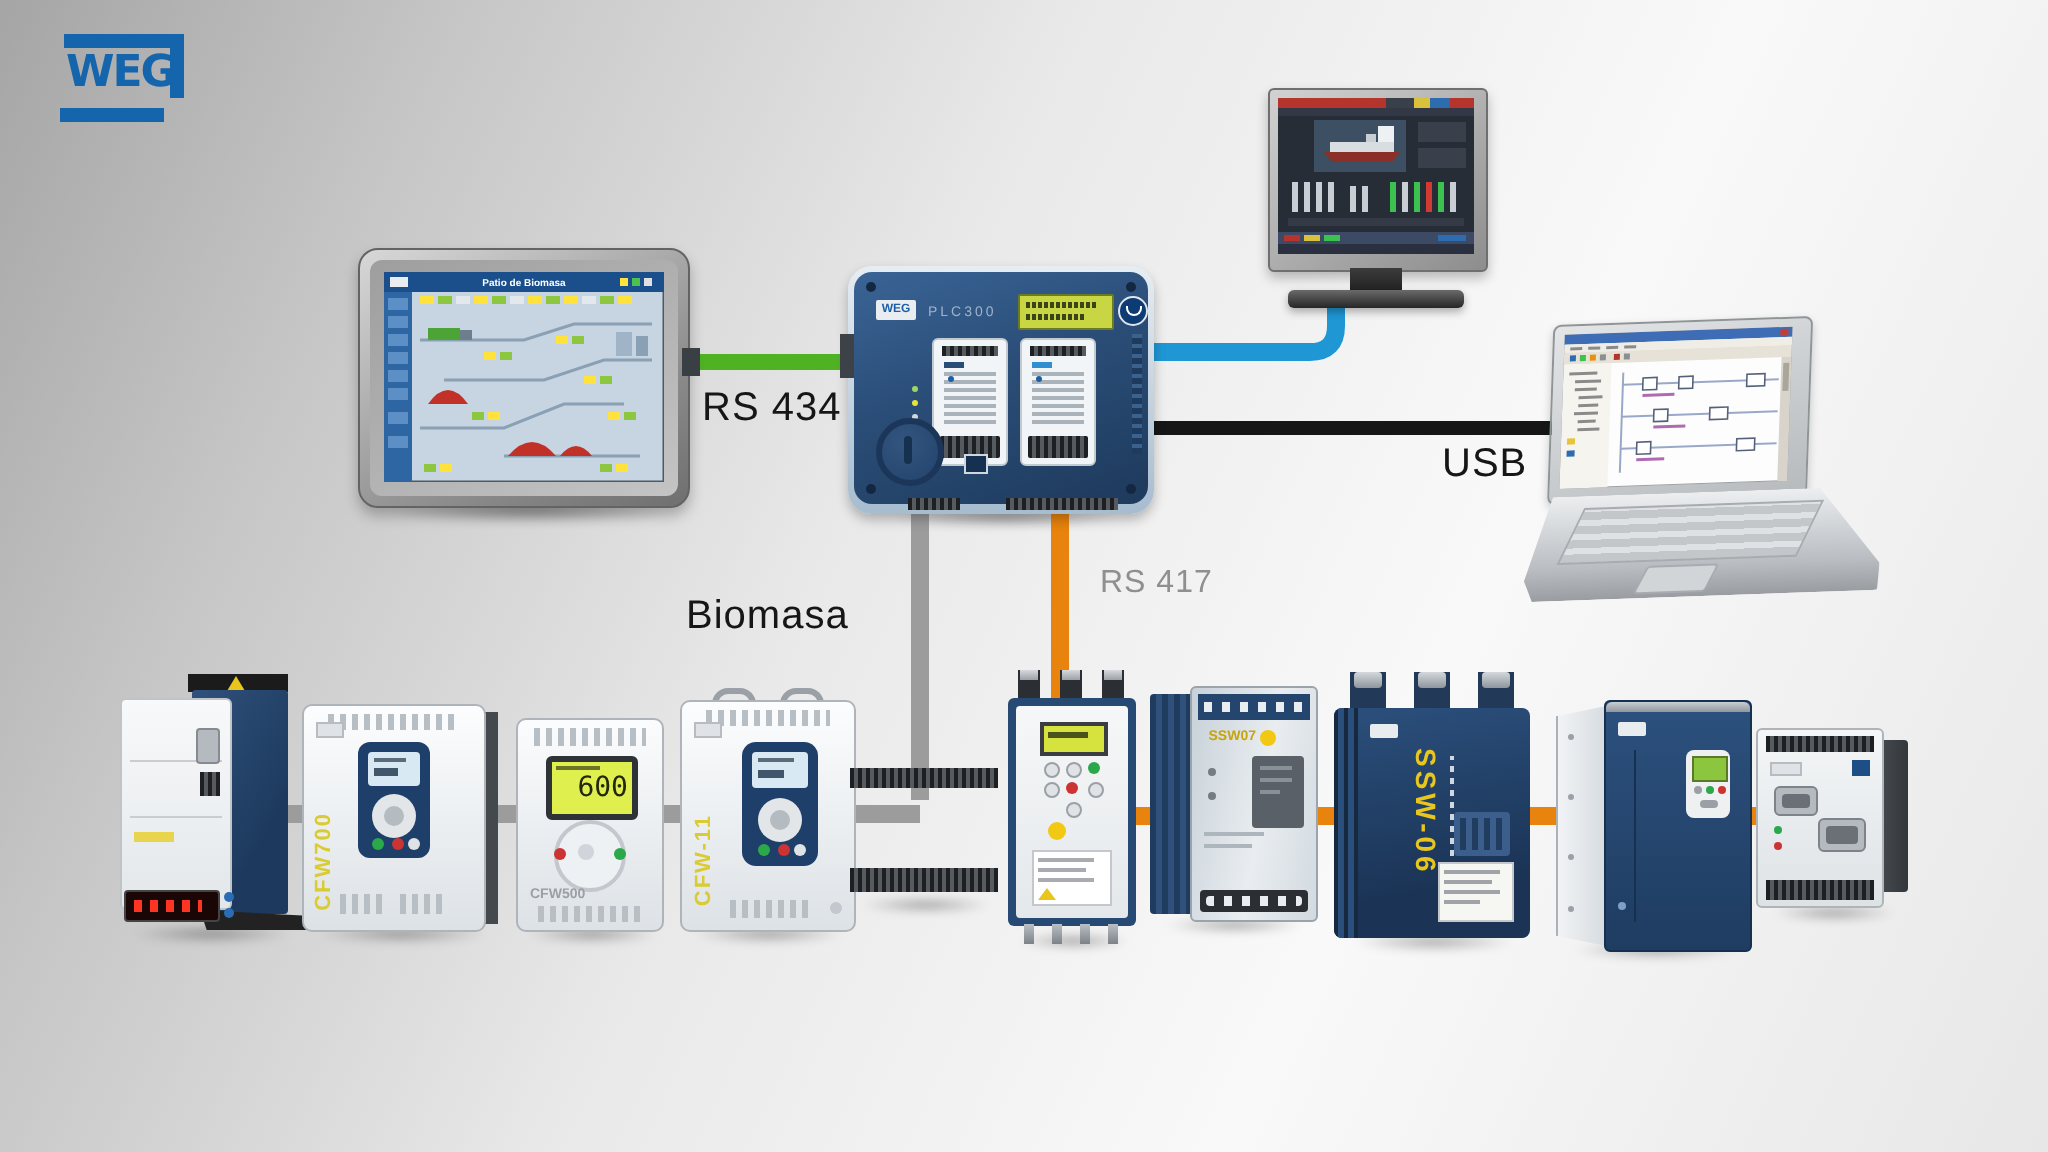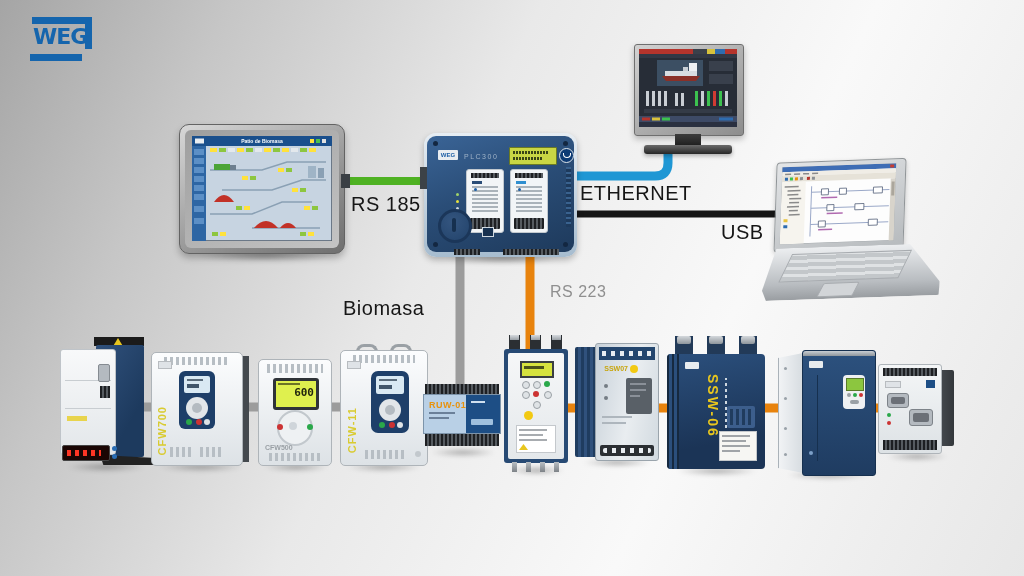--- a/index.html
+++ b/index.html
@@ -32,25 +32,24 @@
   <svg class="abs" style="left:0;top:0;z-index:2;" width="1024" height="576" viewBox="0 0 1024 576">
     <path d="M344,181 H428" stroke="#4fb223" stroke-width="8" fill="none"></path>
     <path d="M576,176 H655 Q668,176 668,163 V148" stroke="#1f97d4" stroke-width="9" fill="none"></path>
     <path d="M576,214 H792" stroke="#161616" stroke-width="7" fill="none"></path>
     <path d="M460,250 V400" stroke="#9c9c9c" stroke-width="9" fill="none"></path>
     <path d="M66,407 H460" stroke="#9c9c9c" stroke-width="9" fill="none"></path>
     <path d="M530,250 V365" stroke="#e8830d" stroke-width="9" fill="none"></path>
     <path d="M530,408 H900" stroke="#e8830d" stroke-width="9" fill="none"></path>
   </svg>
 
-  <div class="lbl" style="left:351px;top:193px;">RS 185</div>
-  <div class="lbl" style="left:580px;top:182px;">ETHERNET</div>
+  <div class="lbl" style="left:351px;top:193px;">RS 434</div>
   <div class="lbl" style="left:721px;top:221px;">USB</div>
   <div class="lbl" style="left:343px;top:297px;">Biomasa</div>
-  <div class="lbl" style="left:550px;top:283px;font-size:16px;color:#8f8f8f;">RS 223</div>
+  <div class="lbl" style="left:550px;top:283px;font-size:16px;color:#8f8f8f;">RS 417</div>
 
   <div class="shad" style="left:195px;top:248px;width:140px;height:14px;"></div>
   <div class="dev" style="left:179px;top:124px;width:166px;height:130px;">
     <div class="abs" style="left:0;top:0;right:0;bottom:0;border-radius:10px;background:linear-gradient(150deg,#d8d8d8,#8a8a8a 70%,#6f6f6f);border:1px solid #636363;box-shadow:0 4px 7px rgba(0,0,0,.25);"></div>
     <div class="abs" style="left:6px;top:6px;right:6px;bottom:6px;border-radius:6px;background:linear-gradient(150deg,#9e9e9e,#c4c4c4);"></div>
     <div class="abs" style="right:-5px;top:50px;width:9px;height:14px;background:#3a3f44;"></div>
     <svg class="abs" style="left:13px;top:12px;" width="140" height="105" viewBox="0 0 140 105">
       <rect x="0" y="0" width="140" height="105" fill="#c7d4e1" stroke="#4c5a68" stroke-width="1.5"></rect>
       <rect x="0" y="0" width="140" height="10" fill="#1a4f8c"></rect>
       <rect x="3" y="2.5" width="9" height="5" fill="#e9edf1"></rect>
@@ -319,21 +318,21 @@
       <div class="abs" class2="vtext" style="left:4px;bottom:10px;writing-mode:vertical-rl;transform:rotate(180deg);color:#d9cb30;font-weight:bold;font-size:11px;letter-spacing:1px;">CFW700</div>
     </div>
   </div>
 
   <div class="shad" style="left:263px;top:462px;width:66px;height:10px;"></div>
   <div class="dev" style="left:258px;top:359px;width:74px;height:107px;">
     <div class="abs" style="left:0;top:0;right:0;bottom:0;background:linear-gradient(180deg,#fbfcfd,#dde2e6);border:1px solid #aeb4b9;border-radius:5px;">
       <div class="abs vents-v" style="left:8px;top:4px;right:8px;height:9px;"></div>
       <div class="abs" style="left:14px;top:18px;width:40px;height:26px;background:#dff04e;border:3px solid #2f3338;border-radius:3px;">
         <div class="abs" style="left:2px;top:2px;width:22px;height:2px;background:#6b7426;"></div>
-        <div class="abs" style="right:2px;top:5px;font-family:'DejaVu Sans Mono',monospace;font-size:11px;font-weight:bold;color:#23270e;">600</div>
+        <div class="abs" style="right:2px;top:5px;font-family:'DejaVu Sans Mono',monospace;font-size:14px;font-weight:normal;color:#23270e;">600</div>
       </div>
       <div class="abs" style="left:18px;top:50px;width:32px;height:32px;border-radius:50%;background:#eef1f3;border:2px solid #c2c8cd;">
         <div class="abs" style="left:10px;top:10px;width:8px;height:8px;border-radius:50%;background:#cfd5da;"></div>
         <div class="abs" style="right:-2px;top:12px;width:6px;height:6px;border-radius:50%;background:#2aa84a;"></div>
         <div class="abs" style="left:-2px;top:12px;width:6px;height:6px;border-radius:50%;background:#cc3333;"></div>
       </div>
       <div class="abs" style="left:6px;bottom:14px;color:#9aa0a5;font-size:7px;font-weight:bold;">CFW500</div>
       <div class="abs vents-v" style="left:10px;bottom:4px;right:10px;height:8px;"></div>
     </div>
   </div>
@@ -359,29 +358,20 @@
       </div>
       <div class="abs" style="left:5px;bottom:12px;writing-mode:vertical-rl;transform:rotate(180deg);color:#d9cb30;font-weight:bold;font-size:11px;letter-spacing:1px;">CFW-11</div>
       <div class="abs vents-v" style="left:24px;bottom:6px;width:40px;height:9px;"></div>
       <div class="abs" style="left:74px;bottom:8px;width:6px;height:6px;border-radius:50%;background:#c2c8cd;"></div>
     </div>
   </div>
 
   <div class="shad" style="left:430px;top:448px;width:66px;height:9px;"></div>
   <div class="dev" style="left:423px;top:384px;width:78px;height:64px;">
     <div class="abs pins" style="left:2px;top:0;right:2px;height:10px;"></div>
-    <div class="abs" style="left:0;top:10px;right:0;height:38px;background:#b9d0e6;border:1px solid #7d94aa;display:flex;">
-      <div class="abs" style="left:5px;top:5px;color:#e8920c;font-weight:bold;font-size:9px;letter-spacing:.5px;">RUW-01</div>
-      <div class="abs" style="left:5px;top:17px;width:26px;height:2px;background:#6b8099;"></div>
-      <div class="abs" style="left:5px;top:22px;width:20px;height:2px;background:#6b8099;"></div>
-      <div class="abs" style="right:0;top:0;width:34px;height:100%;background:#1d4e85;">
-        <div class="abs" style="left:5px;top:6px;width:14px;height:2px;background:#cfe0ef;"></div>
-        <div class="abs" style="left:5px;top:24px;width:22px;height:6px;background:#9fc0de;border-radius:1px;"></div>
-      </div>
-    </div>
     <div class="abs pins" style="left:2px;bottom:2px;right:2px;height:12px;"></div>
   </div>
 
   <div class="shad" style="left:509px;top:466px;width:56px;height:9px;"></div>
   <div class="dev" style="left:504px;top:335px;width:64px;height:137px;">
     <div class="abs" style="left:5px;top:0;width:11px;height:16px;background:#2b2f33;">
         <div class="abs" style="left:1px;top:0;width:9px;height:5px;background:linear-gradient(180deg,#d6dade,#9aa0a6);"></div>
       </div>
     <div class="abs" style="left:26px;top:0;width:11px;height:16px;background:#2b2f33;">
         <div class="abs" style="left:1px;top:0;width:9px;height:5px;background:linear-gradient(180deg,#d6dade,#9aa0a6);"></div>

